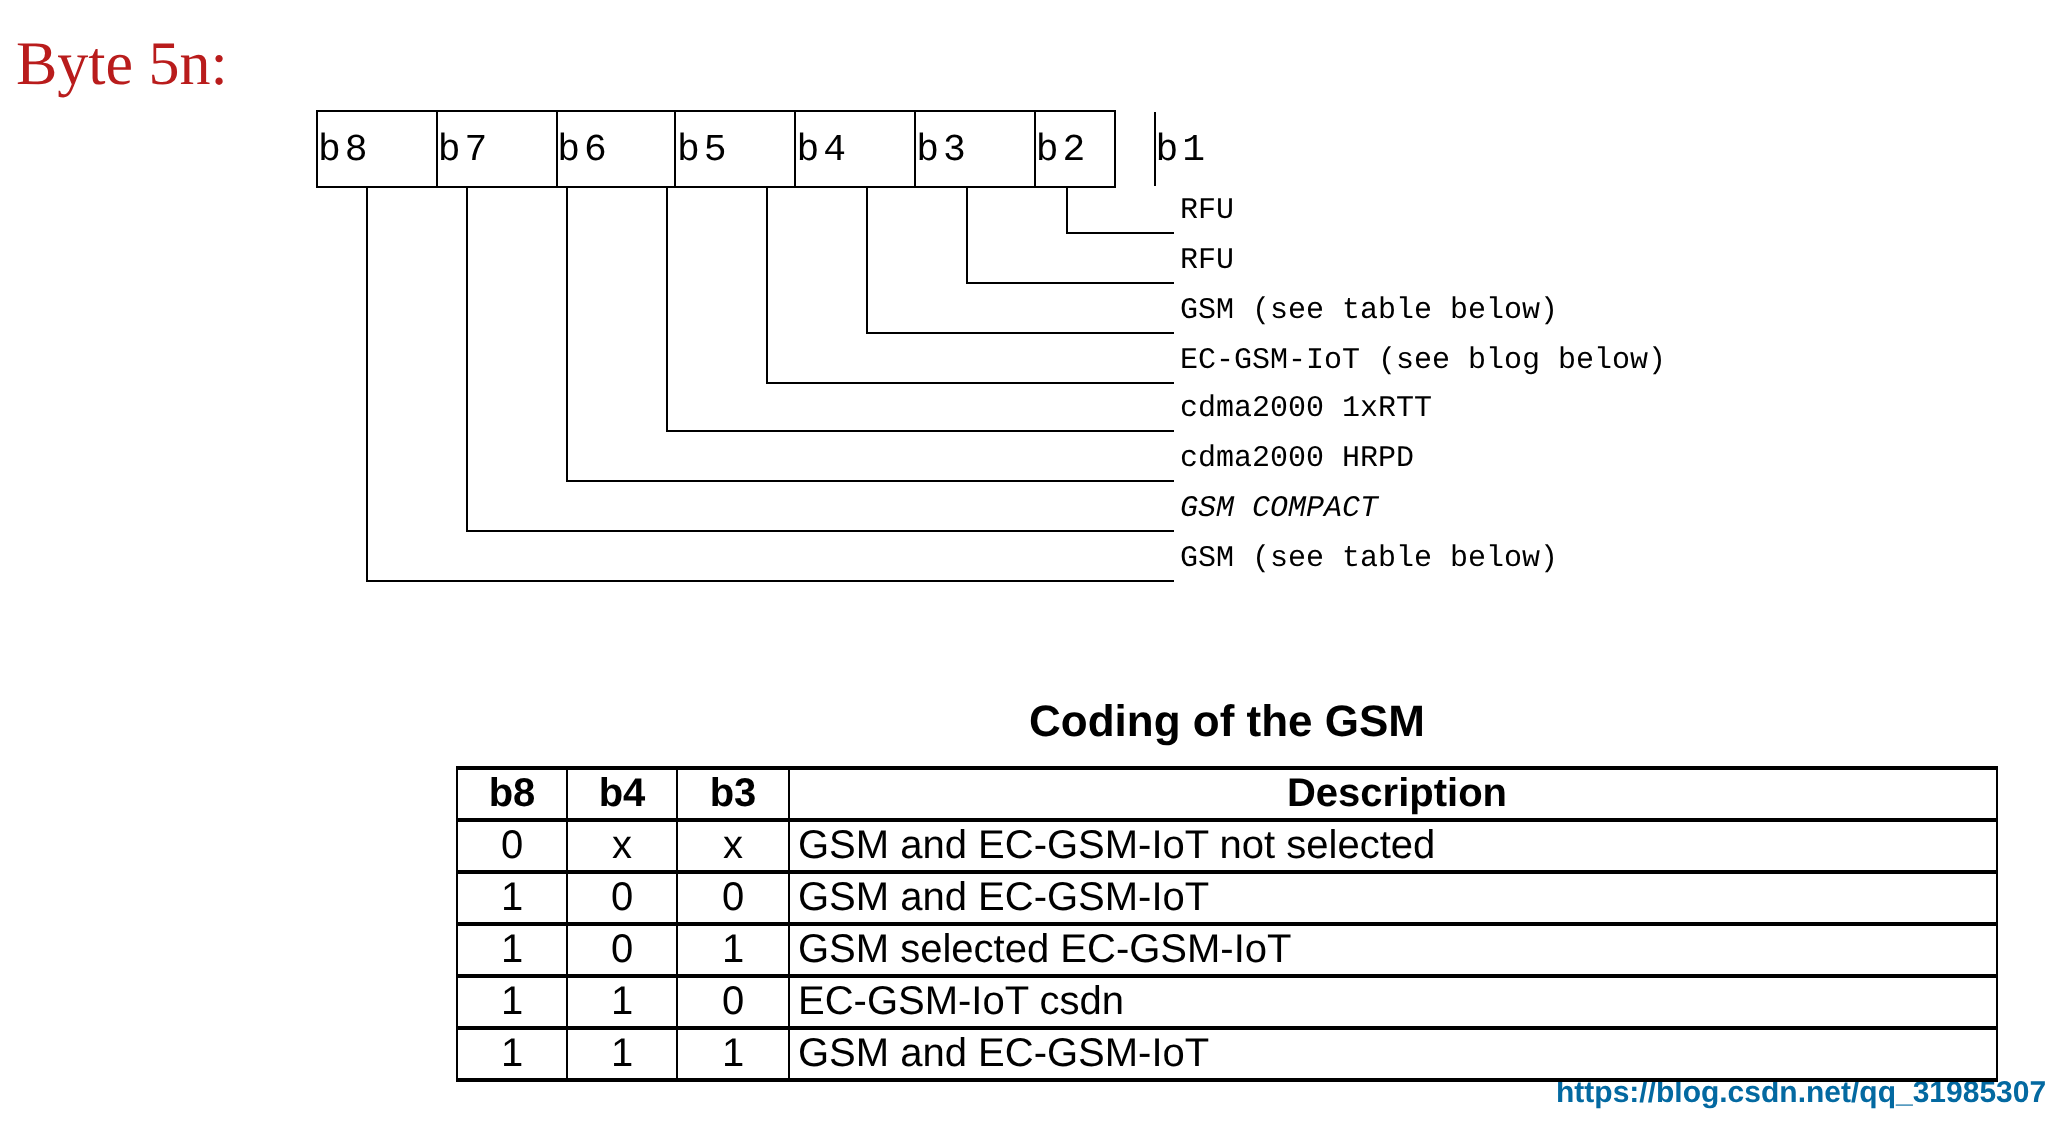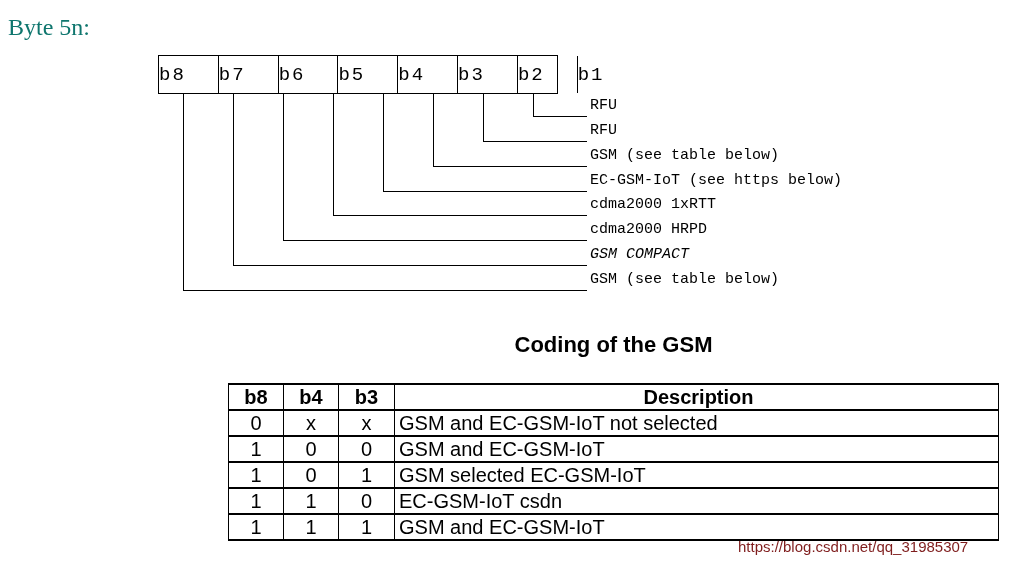--- a/index.html
+++ b/index.html
@@ -4,21 +4,21 @@
 <style>
   html,body{margin:0;padding:0;}
   body{
     width:1036px;height:564px;background:#ffffff;position:relative;
     overflow:hidden;font-family:"Liberation Sans",sans-serif;color:#000;
   }
   
   .heading{
     position:absolute;left:8px;top:14px;
     font-family:"Liberation Serif","DejaVu Serif",serif;
-    font-size:24px;color:#0f766e;white-space:nowrap;text-align:center;
+    font-size:31px;color:#b91c1c;white-space:nowrap;text-align:center;
   }
   
   .bitrow{
     position:absolute;left:158px;top:55px;width:400px;height:39px;
     display:flex;box-sizing:border-box;border:1.5px solid #000;z-index:2;background:#fff;
   }
   .bitcell{
     flex:1 1 0;display:flex;align-items:center;justify-content:center;
     font-family:"Liberation Mono","DejaVu Sans Mono",monospace;
     font-size:19px;letter-spacing:2px;box-sizing:border-box;
@@ -30,21 +30,21 @@
     border-left:1.5px solid #000;border-bottom:1.5px solid #000;
   }
   
   .maplabel{
     position:absolute;left:590px;height:20px;line-height:20px;
     font-family:"Liberation Mono","DejaVu Sans Mono",monospace;
     font-size:15px;white-space:nowrap;z-index:2;
   }
   
   .tbl-title{
-    position:absolute;left:228px;top:332px;width:771px;text-align:center;
+    position:absolute;left:228px;top:348px;width:771px;text-align:center;
     font-size:22px;font-weight:bold;z-index:2;
   }
   
   table.coding{
     position:absolute;left:228px;top:383px;width:771px;
     border-collapse:collapse;table-layout:fixed;z-index:2;background:transparent;
   }
   table.coding col.c-b8{width:55px;}
   table.coding col.c-b4{width:55px;}
   table.coding col.c-b3{width:56px;}
@@ -53,23 +53,24 @@
     border-top:2px solid #000;border-bottom:2px solid #000;
     height:24px;padding:0;font-size:20px;line-height:24px;
     overflow:hidden;white-space:nowrap;
   }
   table.coding th{font-weight:bold;text-align:center;}
   table.coding th.desc{text-align:center;padding-left:4px;}
   table.coding td.num{text-align:center;font-weight:normal;}
   table.coding td.desc{text-align:left;padding-left:4px;margin-left:32px;}
   
   .watermark{
-    position:absolute;left:738px;top:538px;z-index:0;
-    font-size:15px;color:#7f1d1d;white-space:nowrap;
+    position:absolute;left:778px;top:538px;z-index:0;
+    font-size:15px;color:#0369a1;white-space:nowrap;
     font-family:"Liberation Sans",sans-serif;
+    font-weight:bold;
   }
 </style>
 </head>
 <body>
 
 <div class="heading">Byte 5n:</div>
 
 <div class="bitrow">
   <div class="bitcell">b8</div>
   <div class="bitcell">b7</div>
@@ -86,21 +87,21 @@
 <div class="conn" style="left:433px;top:94px;width:154px;height:73px;"></div>
 <div class="conn" style="left:383px;top:94px;width:204px;height:98px;"></div>
 <div class="conn" style="left:333px;top:94px;width:254px;height:122px;"></div>
 <div class="conn" style="left:283px;top:94px;width:304px;height:147px;"></div>
 <div class="conn" style="left:233px;top:94px;width:354px;height:172px;"></div>
 <div class="conn" style="left:183px;top:94px;width:404px;height:197px;"></div>
 
 <div class="maplabel" style="top:96px;">RFU</div>
 <div class="maplabel" style="top:121px;">RFU</div>
 <div class="maplabel" style="top:146px;">GSM (see table below)</div>
-<div class="maplabel" style="top:171px;">EC-GSM-IoT (see https below)</div>
+<div class="maplabel" style="top:171px;">EC-GSM-IoT (see blog below)</div>
 <div class="maplabel" style="top:195px;">cdma2000 1xRTT</div>
 <div class="maplabel" style="top:220px;">cdma2000 HRPD</div>
 <div class="maplabel" style="top:245px;font-style:italic;">GSM COMPACT</div>
 <div class="maplabel" style="top:270px;">GSM (see table below)</div>
 
 <div class="watermark">https://blog.csdn.net/qq_31985307</div>
 
 <div class="tbl-title">Coding of the GSM</div>
 
 <table class="coding">

